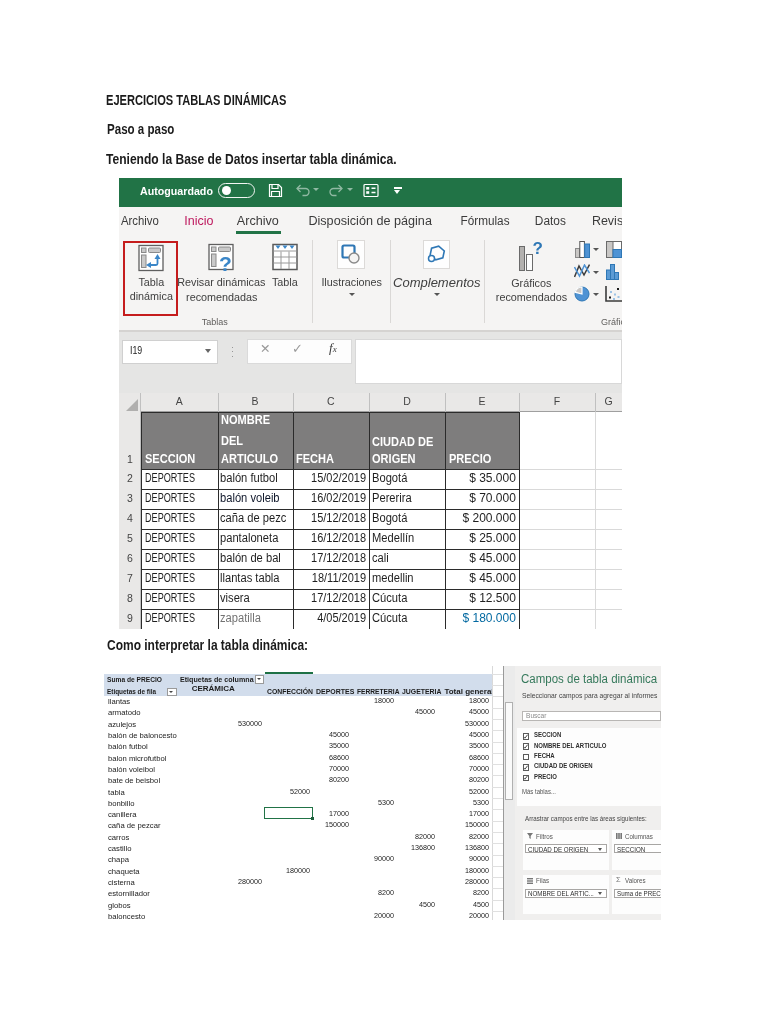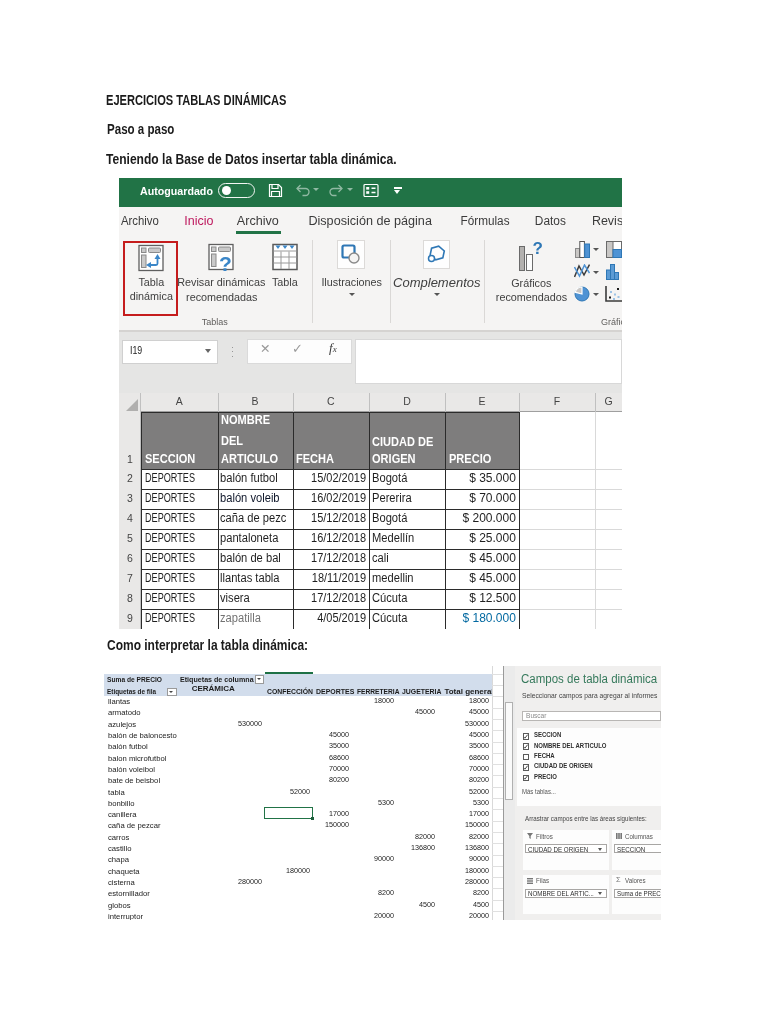--- a/index.html
+++ b/index.html
@@ -335,21 +335,21 @@
 <div style="position:absolute;left:295.1px;top:201.1px;width:90px;text-align:right;font-size:7.6px;color:#1c1c1c;white-space:nowrap;transform:scaleX(0.95);transform-origin:100% 0;">180000</div>
 <div style="position:absolute;left:3.9px;top:212.4px;font-size:8px;color:#1c1c1c;white-space:nowrap;transform:scaleX(0.96);transform-origin:0 0;">cisterna</div>
 <div style="position:absolute;left:67.6px;top:212.4px;width:90px;text-align:right;font-size:7.6px;color:#1c1c1c;white-space:nowrap;transform:scaleX(0.95);transform-origin:100% 0;">280000</div>
 <div style="position:absolute;left:295.1px;top:212.4px;width:90px;text-align:right;font-size:7.6px;color:#1c1c1c;white-space:nowrap;transform:scaleX(0.95);transform-origin:100% 0;">280000</div>
 <div style="position:absolute;left:3.9px;top:223.7px;font-size:8px;color:#1c1c1c;white-space:nowrap;transform:scaleX(0.96);transform-origin:0 0;">estornillador</div>
 <div style="position:absolute;left:199.6px;top:223.7px;width:90px;text-align:right;font-size:7.6px;color:#1c1c1c;white-space:nowrap;transform:scaleX(0.95);transform-origin:100% 0;">8200</div>
 <div style="position:absolute;left:295.1px;top:223.7px;width:90px;text-align:right;font-size:7.6px;color:#1c1c1c;white-space:nowrap;transform:scaleX(0.95);transform-origin:100% 0;">8200</div>
 <div style="position:absolute;left:3.9px;top:235.0px;font-size:8px;color:#1c1c1c;white-space:nowrap;transform:scaleX(0.96);transform-origin:0 0;">globos</div>
 <div style="position:absolute;left:240.6px;top:235.0px;width:90px;text-align:right;font-size:7.6px;color:#1c1c1c;white-space:nowrap;transform:scaleX(0.95);transform-origin:100% 0;">4500</div>
 <div style="position:absolute;left:295.1px;top:235.0px;width:90px;text-align:right;font-size:7.6px;color:#1c1c1c;white-space:nowrap;transform:scaleX(0.95);transform-origin:100% 0;">4500</div>
-<div style="position:absolute;left:3.9px;top:246.3px;font-size:8px;color:#1c1c1c;white-space:nowrap;transform:scaleX(0.96);transform-origin:0 0;">interruptor</div>
+<div style="position:absolute;left:3.9px;top:246.3px;font-size:8px;color:#1c1c1c;white-space:nowrap;transform:scaleX(0.96);transform-origin:0 0;">baloncesto</div>
 <div style="position:absolute;left:199.6px;top:246.3px;width:90px;text-align:right;font-size:7.6px;color:#1c1c1c;white-space:nowrap;transform:scaleX(0.95);transform-origin:100% 0;">20000</div>
 <div style="position:absolute;left:295.1px;top:246.3px;width:90px;text-align:right;font-size:7.6px;color:#1c1c1c;white-space:nowrap;transform:scaleX(0.95);transform-origin:100% 0;">20000</div>
 <div style="position:absolute;left:159.9px;top:141.6px;width:49.2px;height:12.2px;border:1.6px solid #217346;box-sizing:border-box;background:#fff;z-index:2;"></div>
 <div style="position:absolute;left:206.3px;top:151.1px;width:3.4px;height:3.4px;background:#1e5f3c;z-index:3;"></div>
 <div style="position:absolute;left:387.6px;top:0;width:1px;height:254px;background:#d9d9d9;"></div>
 <div style="position:absolute;left:387.6px;top:30.8px;width:11.3px;height:1px;background:#e0e0e0;"></div>
 <div style="position:absolute;left:387.6px;top:42.1px;width:11.3px;height:1px;background:#e0e0e0;"></div>
 <div style="position:absolute;left:387.6px;top:53.4px;width:11.3px;height:1px;background:#e0e0e0;"></div>
 <div style="position:absolute;left:387.6px;top:64.7px;width:11.3px;height:1px;background:#e0e0e0;"></div>
 <div style="position:absolute;left:387.6px;top:76.0px;width:11.3px;height:1px;background:#e0e0e0;"></div>

